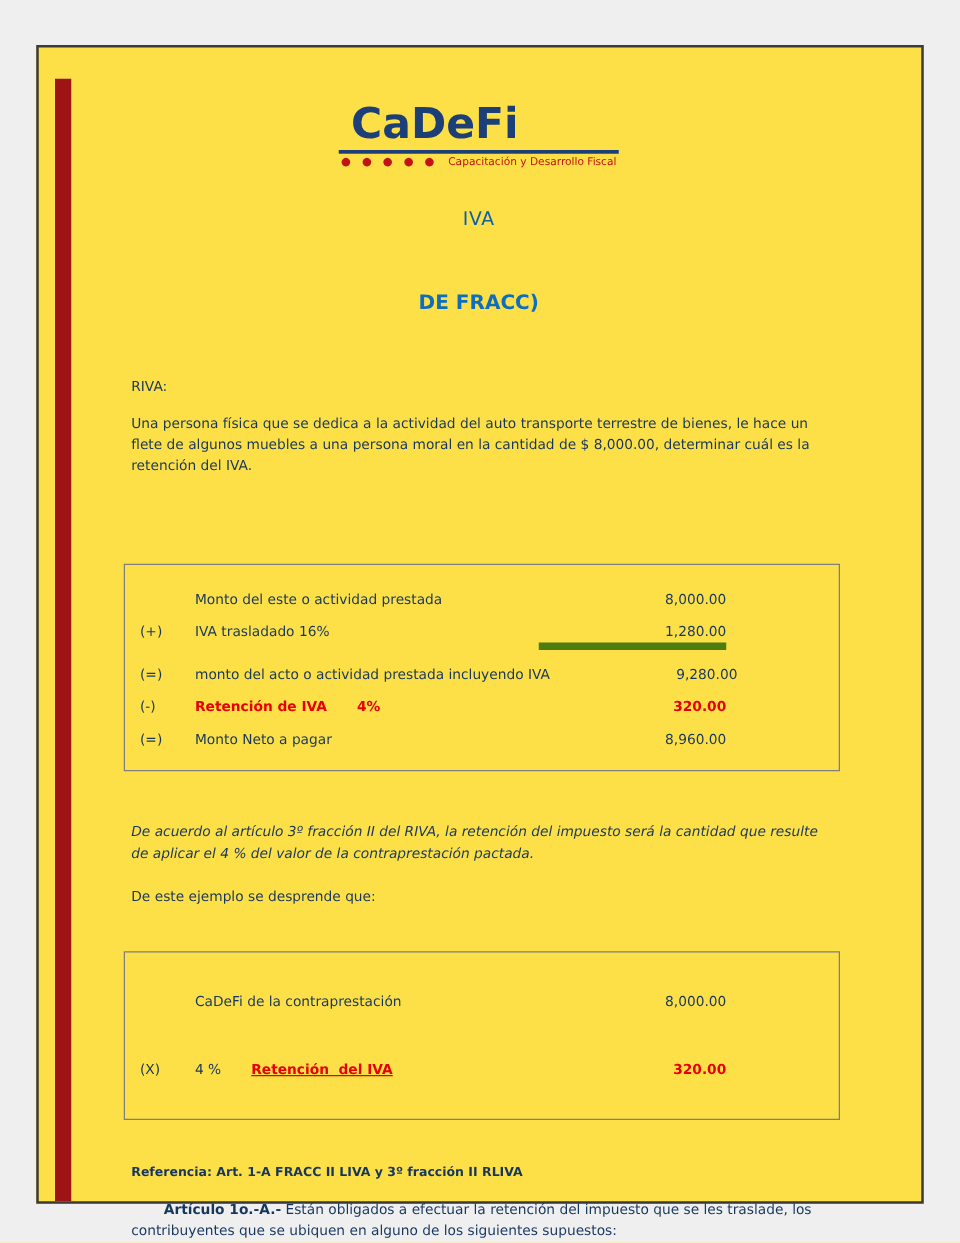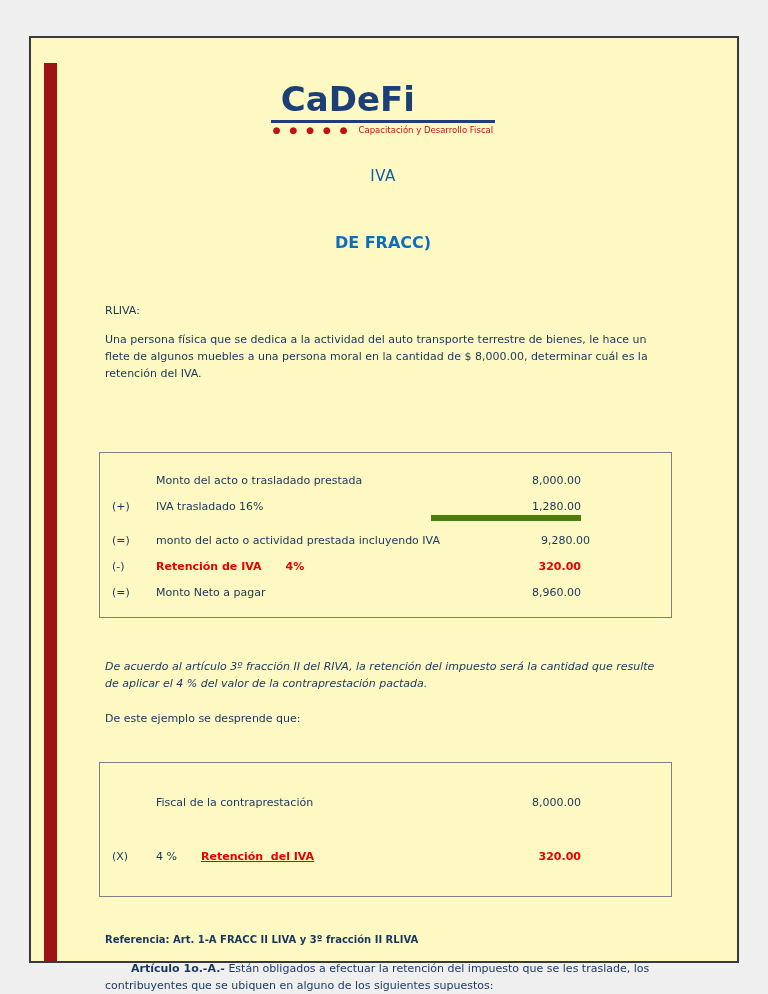--- a/index.html
+++ b/index.html
@@ -6,21 +6,21 @@
   html, body {
     width: 768px; height: 994px;
     background: #efefef;
     font-family: "DejaVu Sans", "Liberation Sans", sans-serif;
     overflow: hidden;
   }
   .page {
     position: relative;
     width: 710px; height: 927px;
     margin: 36px auto 0 auto;
-    background: #fef9c3;
+    background: #fde047;
     border: 2px solid #3a3a3a;
   }
   .red-bar {
     position: absolute;
     left: 13px; top: 25px; bottom: 0;
     width: 13px;
     background: #9e1414;
   }
   .content {
     position: absolute;
@@ -86,27 +86,27 @@
           <span class="logo-tagline">Capacitación y Desarrollo Fiscal</span>
         </div>
       </div>
     </div>
 
     <div class="iva-title">IVA</div>
     <div class="main-heading">
       <div>DE FRACC)</div>
     </div>
 
-    <p class="ejem">RLIVA:</p>
+    <p class="ejem">RIVA:</p>
     <p class="body-text">Una persona física que se dedica a la actividad del auto transporte terrestre de bienes, le hace un flete de algunos muebles a una persona moral en la cantidad de $ 8,000.00, determinar cuál es la retención del IVA.</p>
 
     <div class="calc-box">
       <div class="calc-row">
         <span class="calc-op"></span>
-        <span class="calc-label">Monto del acto o trasladado prestada</span>
+        <span class="calc-label">Monto del este o actividad prestada</span>
         <span class="calc-amount">8,000.00</span>
       </div>
       <div class="calc-row">
         <span class="calc-op">(+)</span>
         <span class="calc-label">IVA trasladado 16%</span>
         <span class="calc-amount amount-underline">1,280.00</span>
       </div>
       <div class="calc-row">
         <span class="calc-op">(=)</span>
         <span class="calc-label">monto del acto o actividad prestada incluyendo IVA</span>
@@ -123,21 +123,21 @@
         <span class="calc-amount">8,960.00</span>
       </div>
     </div>
 
     <p class="body-text para-riva">De acuerdo al artículo 3º fracción II del RIVA, la retención del impuesto será la cantidad que resulte de aplicar el 4 % del valor de la contraprestación pactada.</p>
     <p class="body-text para-ejemplo">De este ejemplo se desprende que:</p>
 
     <div class="calc-box box2">
       <div class="calc-row">
         <span class="calc-op"></span>
-        <span class="calc-label">Fiscal de la contraprestación</span>
+        <span class="calc-label">CaDeFi de la contraprestación</span>
         <span class="calc-amount">8,000.00</span>
       </div>
       <div class="calc-row calc-row2">
         <span class="calc-op">(X)</span>
         <span class="pct-col">4 %</span>
         <span class="calc-label red u ws-pre">Retención  del IVA</span>
         <span class="calc-amount red">320.00</span>
       </div>
     </div>
 

